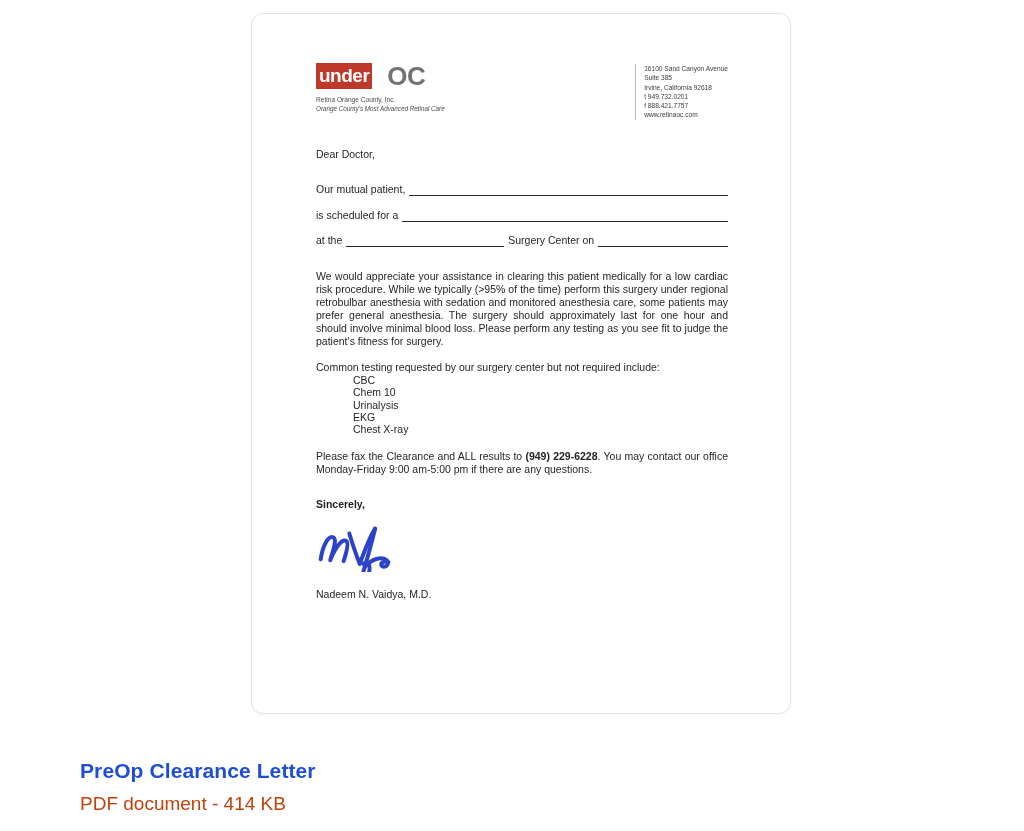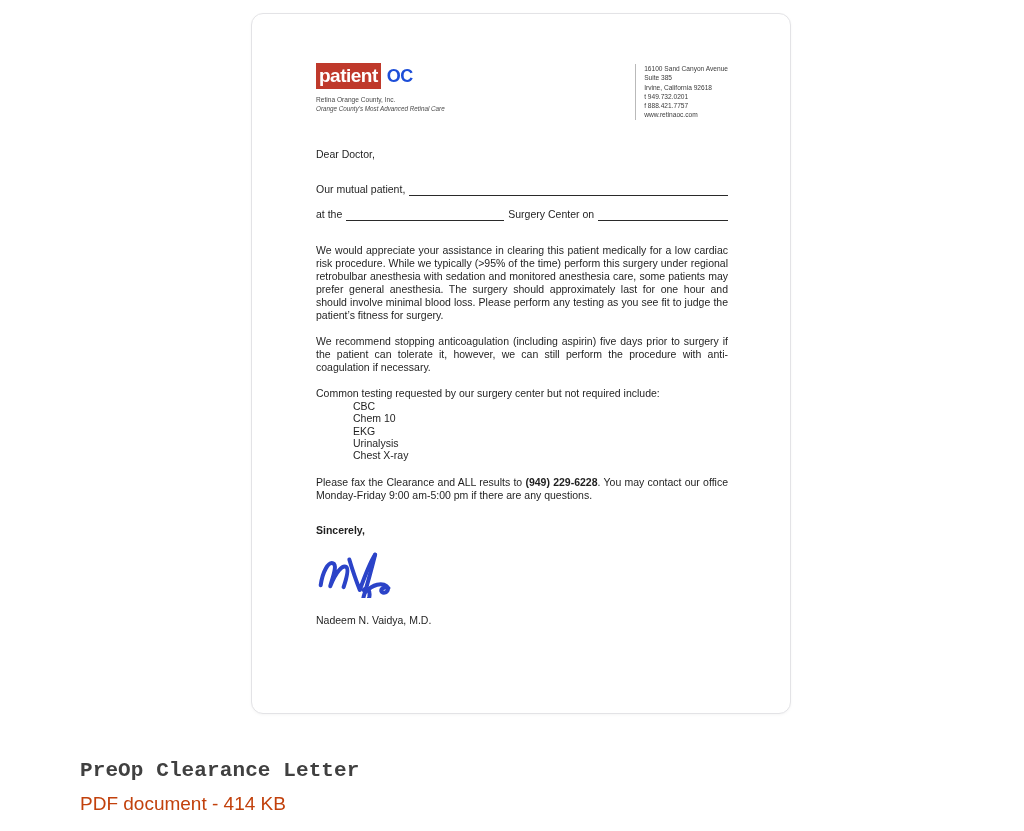--- a/index.html
+++ b/index.html
@@ -25,21 +25,21 @@
   .letter { color:#1f1f1f; font-size:10.5px; line-height:13px; }
 
   
   .letterhead { display:flex; justify-content:space-between; align-items:flex-start; }
   .logo-row { display:flex; align-items:center; }
   .logo-badge {
     background:#bf392b; color:#ffffff;
     font-size:19px; font-weight:700; letter-spacing:-0.5px;
     padding:2px 3px 3px 3px; line-height:21px;
   }
-  .logo-oc { color:#1d4ed8; font-size:18px; font-weight:700; letter-spacing:-0.5px; margin-left:6px; }
+  .logo-oc { color:#737373; font-size:26px; font-weight:700; letter-spacing:-0.5px; margin-left:15px; }
   .logo-company { margin-top:7px; font-size:6.6px; line-height:8.5px; color:#4a4a4a; }
   .logo-tagline  { font-size:6.3px; line-height:8.5px; color:#4a4a4a; font-style:italic; }
 
   .contact {
     border-left:1px solid #b9b9b9; padding-left:8px; margin-top:1px;
     font-size:6.6px; line-height:9.3px; color:#3c3c3c; min-height:56px;
   }
 
   
   .salutation { margin-top:28px; }
@@ -61,37 +61,37 @@
   .fax-para { margin-top:15px; }
   .fax-number { font-weight:700; }
 
   .closing { margin-top:22px;font-weight:bold; }
   .signature { display:block; margin:3px 0 1px -2px; }
   .signatory { margin-top:16px; }
 
   
   .file-title {
     position:absolute; left:80px; top:759px;
-    font-size:21px; font-weight:700; color:#404040; letter-spacing:0.1px;font-family:Liberation Mono, monospace;
+    font-size:21px; font-weight:700; color:#1d4ed8; letter-spacing:0.1px;
   }
   .file-meta {
     position:absolute; left:80px; top:793px;
     font-size:19px; font-weight:400; color:#c2410c;
   }
 </style>
 </head>
 <body>
 
 <div class="card">
   <div class="letter">
 
     <div class="letterhead">
       <div>
         <div class="logo-row">
-          <span class="logo-badge">patient</span>
+          <span class="logo-badge">under</span>
             <span class="logo-oc">OC</span>
         </div>
         <div class="logo-company">Retina Orange County, Inc.</div>
         <div class="logo-tagline">Orange County's Most Advanced Retinal Care</div>
       </div>
       <div class="contact">
         <div>16100 Sand Canyon Avenue</div>
         <div>Suite 385</div>
         <div>Irvine, California 92618</div>
         <div>t 949.732.0201</div>
@@ -99,36 +99,39 @@
         <div>www.retinaoc.com</div>
       </div>
     </div>
 
     <div class="salutation">Dear Doctor,</div>
 
     <div class="fill-line line-patient">
       <span class="label">Our mutual patient,</span>
       <span class="blank grow"></span>
     </div>
+    <div class="fill-line line-scheduled">
+      <span class="label">is scheduled for a</span>
+      <span class="blank grow"></span>
+    </div>
     <div class="fill-line line-atthe">
       <span class="label">at the</span>
       <span class="blank fixed"></span>
       <span class="label">Surgery Center on</span>
       <span class="blank grow"></span>
     </div>
 
     <div class="para p1">We would appreciate your assistance in clearing this patient medically for a low cardiac risk procedure. While we typically (&gt;95% of the time) perform this surgery under regional retrobulbar anesthesia with sedation and monitored anesthesia care, some patients may prefer general anesthesia. The surgery should approximately last for one hour and should involve minimal blood loss. Please perform any testing as you see fit to judge the patient’s fitness for surgery.</div>
-    <div class="para p2">We recommend stopping anticoagulation (including aspirin) five days prior to surgery if the patient can tolerate it, however, we can still perform the procedure with anti-coagulation if necessary.</div>
     <div class="testing-intro">Common testing requested by our surgery center but not required include:</div>
 
     <ul class="testing-list">
       <li>CBC</li>
       <li>Chem 10</li>
+      <li>Urinalysis</li>
       <li>EKG</li>
-      <li>Urinalysis</li>
       <li>Chest X-ray</li>
     </ul>
 
     <div class="para fax-para"><span>Please fax the Clearance and ALL results to </span><span class="fax-number">(949) 229-6228</span><span>. You may contact our office Monday-Friday 9:00 am-5:00 pm if there are any questions.</span></div>
 
     <div class="closing">Sincerely,</div>
 
     <svg class="signature" width="84" height="58" viewBox="0 0 88 60">
       <g fill="none" stroke="#2b43c8" stroke-width="4.2" stroke-linecap="round" stroke-linejoin="round">
         <path d="M7,47 C9,33 15,22 20,24 C25,26 19,40 17,48 C23,33 30,25 34,28 C37,31 33,43 31,49"></path>

